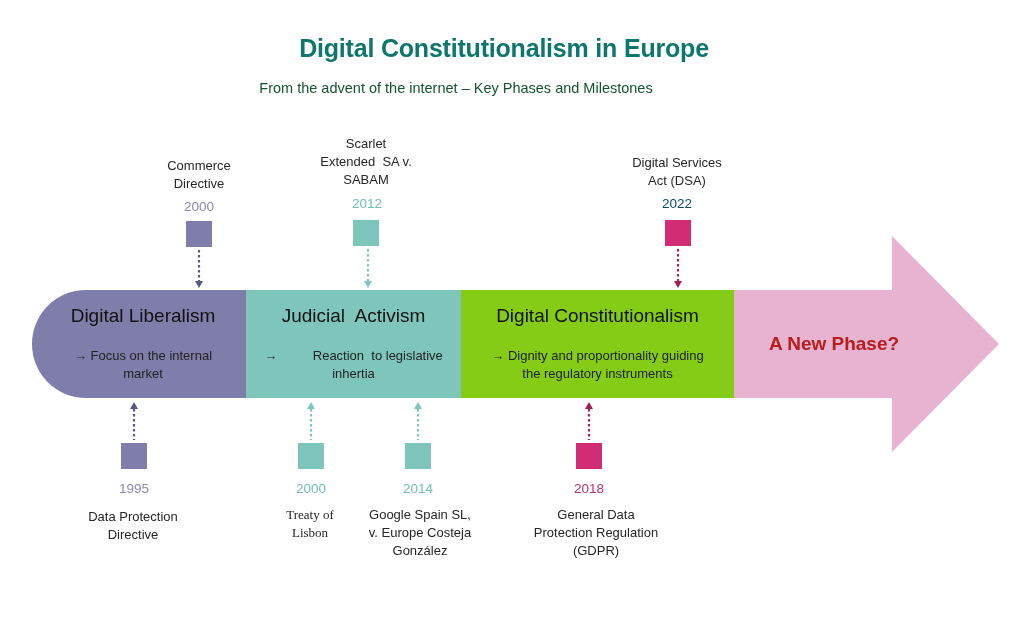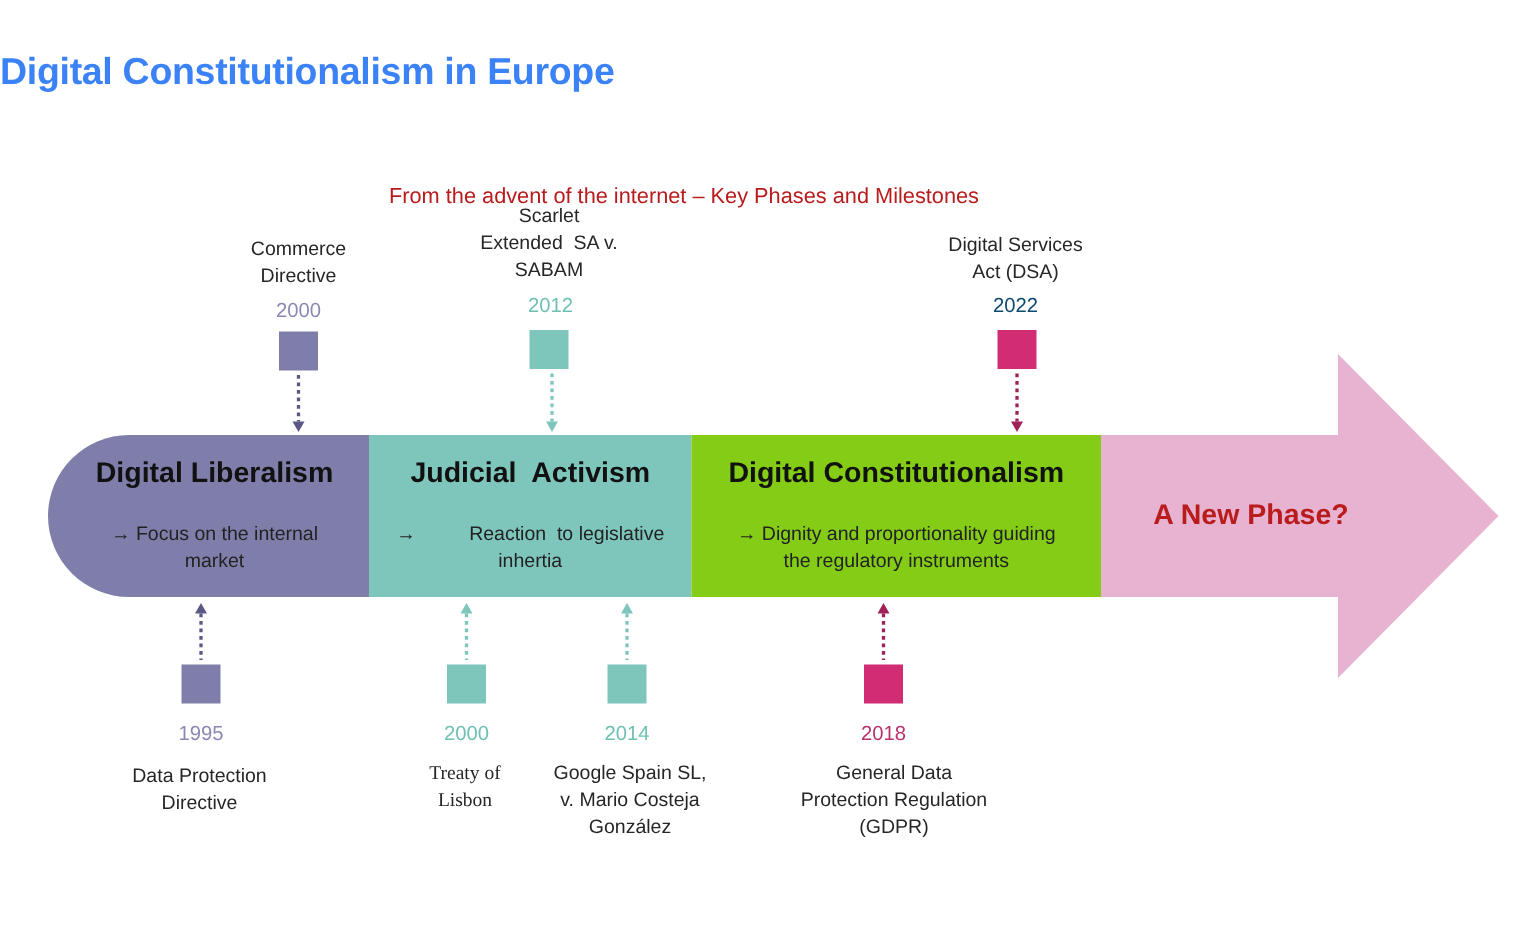--- a/index.html
+++ b/index.html
@@ -1,24 +1,24 @@
 <!DOCTYPE html>
 <html><head>
 <meta charset="utf-8">
 <style>
   html, body { margin: 0; padding: 0; background: #ffffff; }
   body { width: 1024px; height: 625px; position: relative; overflow: hidden;
          font-family: "Liberation Sans", "DejaVu Sans", sans-serif; color: #262626; }
-  .title { position: absolute; left: 0; width: 1008px; top: 34px; text-align: left;
-           font-size: 25px; font-weight: bold; color: #3b82f6; letter-spacing: -0.2px; }
+  .title { position: absolute; left: 0; width: 1008px; top: 34px; text-align: center;
+           font-size: 25px; font-weight: bold; color: #0f766e; letter-spacing: -0.2px; }
   .subtitle { position: absolute; left: 0; width: 912px; top: 80px; text-align: center;
-              font-size: 14.5px; color: #b91c1c; margin-top: 43px; }
+              font-size: 14.5px; color: #14532d; }
   .phase { position: absolute; top: 290px; height: 108px; box-sizing: border-box;
            display: flex; flex-direction: column; align-items: center; justify-content: center; text-align: center; }
-  .phase .ph-title { font-size: 19px; font-weight: bold; color: #111; margin-bottom: 20px; }
+  .phase .ph-title { font-size: 19px; font-weight: normal; color: #111; margin-bottom: 20px; }
   .phase .ph-desc { font-size: 13px; color: #222; line-height: 18px; }
   .ph1 { left: 32px; width: 214px; border-radius: 54px 0 0 54px; background: #7f7eaa; padding-left: 8px; }
   .ph2 { left: 246px; width: 215px; background: #7ec6bc; }
   .ph3 { left: 461px; width: 273px; background: #84cc16; }
   .ph4-svg { position: absolute; left: 734px; top: 236px; }
   .ph4-label { position: absolute; left: 734px; top: 290px; width: 200px; height: 108px;
                display: flex; align-items: center; justify-content: center; font-size: 19px; font-weight: bold; color: #b91c1c; }
   .sq { position: absolute; width: 26px; height: 26px; }
   .year { position: absolute; width: 120px; text-align: center; font-size: 13.5px; }
   .mlabel { position: absolute; width: 160px; text-align: center; font-size: 13px; line-height: 18px; color: #262626; }
@@ -119,21 +119,21 @@
 </div>
 
 <svg class="connector" style="left:412px; top:400px;" width="12" height="42">
   <polygon points="2,9 10,9 6,2" fill="#7ec6bc"></polygon>
   <line x1="6" y1="9" x2="6" y2="40" stroke="#7ec6bc" stroke-width="2.2" stroke-dasharray="2.5,2.5"></line>
 </svg>
 <div class="sq" style="left:405px; top:443px; background:#7ec6bc;"></div>
 <div class="year" style="left:358px; top:481px; color:#6fc0b4;">2014</div>
 <div class="mlabel" style="left:340px; top:506px;">
   <span>Google Spain SL,</span><br>
-  <span>v. Mario Costeja</span><br>
+  <span>v. Europe Costeja</span><br>
   <span>González</span>
 </div>
 
 <svg class="connector" style="left:583px; top:400px;" width="12" height="42">
   <polygon points="2,9 10,9 6,2" fill="#9e2158"></polygon>
   <line x1="6" y1="9" x2="6" y2="40" stroke="#9e2158" stroke-width="2.2" stroke-dasharray="2.5,2.5"></line>
 </svg>
 <div class="sq" style="left:576px; top:443px; background:#d12c74;"></div>
 <div class="year" style="left:529px; top:481px; color:#b8326f;">2018</div>
 <div class="mlabel" style="left:516px; top:506px;">

